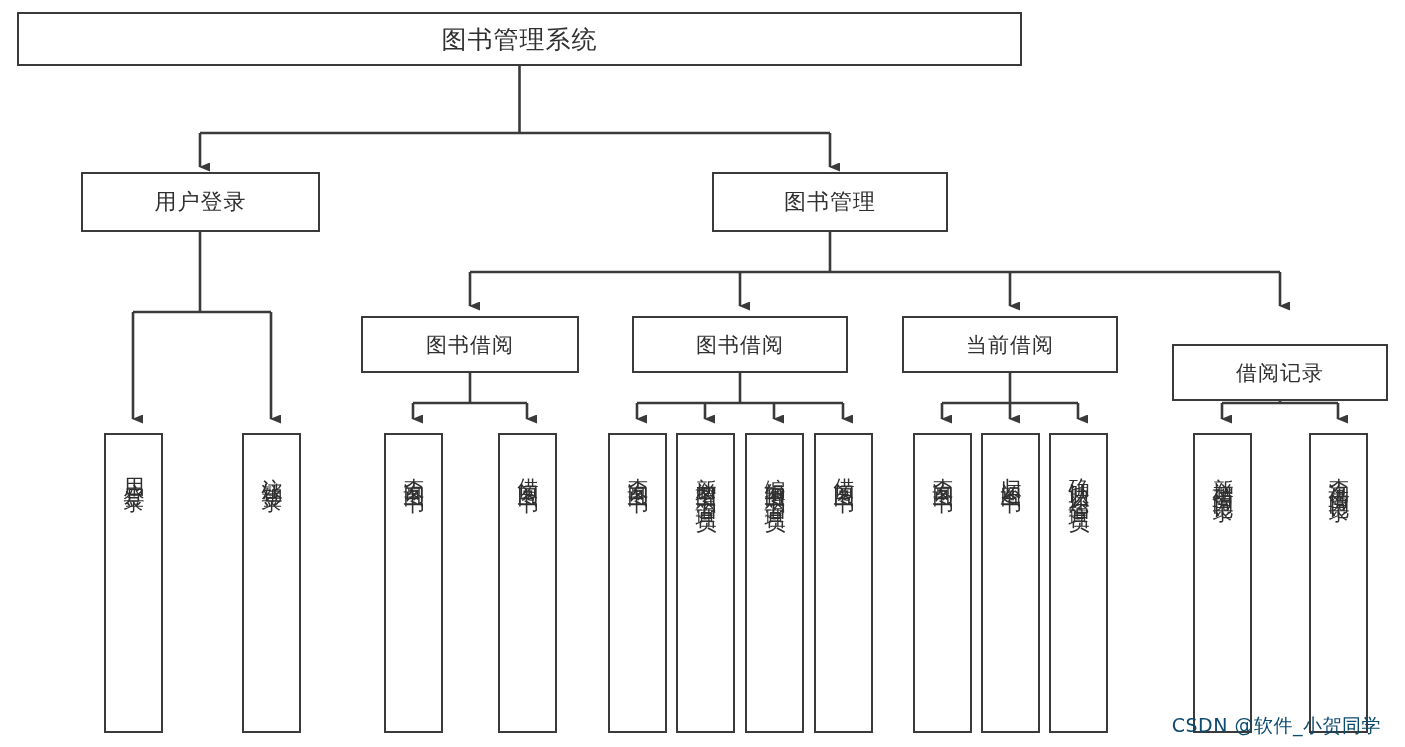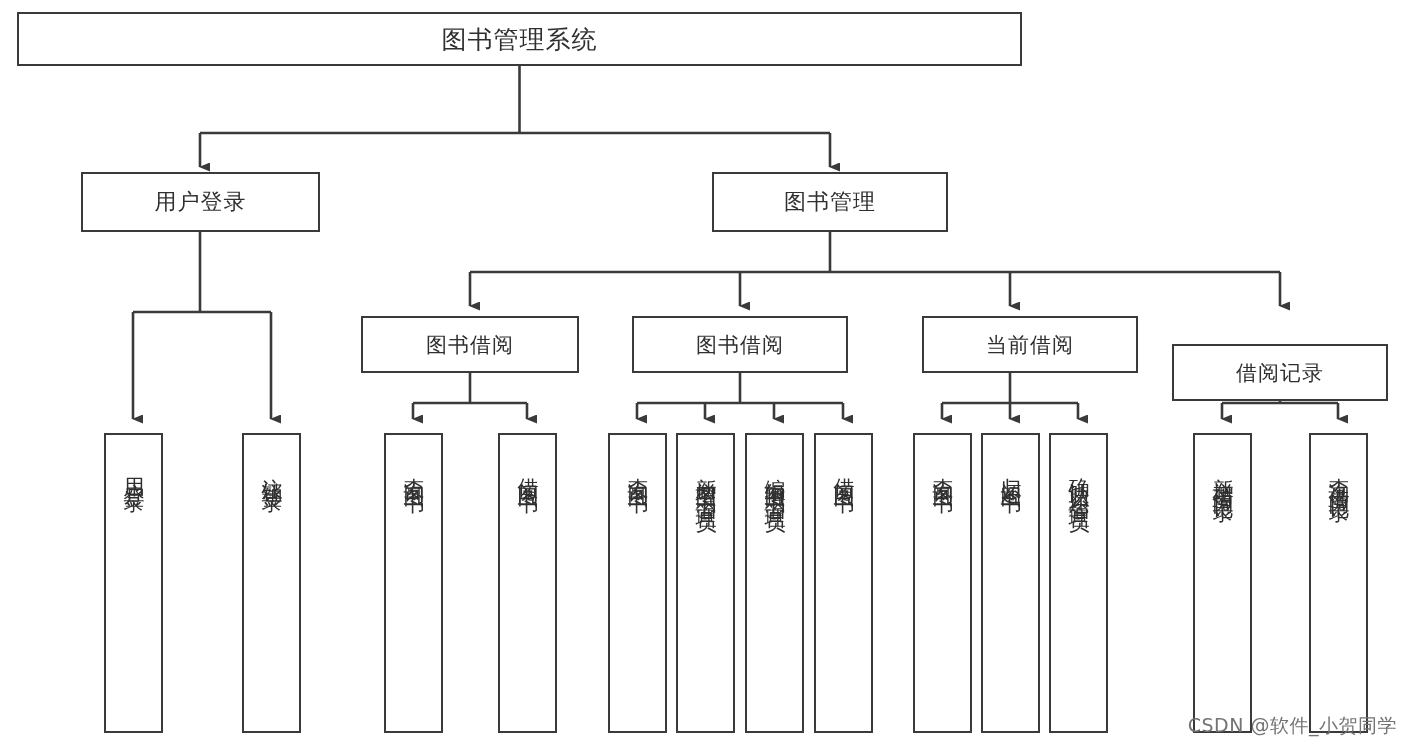--- a/index.html
+++ b/index.html
@@ -55,24 +55,24 @@
   }
   .vtext {
     writing-mode: vertical-rl;
     text-orientation: upright;
     letter-spacing: 5px;
     line-height: 1;
     white-space: nowrap;
   }
   .watermark {
     position: absolute;
-    right: 8px;
+    right: 24px;
     bottom: 8px;
     font-size: 19px;
-    color: #737373;
+    color: #0c4a6e;
     letter-spacing: 0.5px;
     z-index: 5;
     white-space: nowrap;
   }
 </style>
 </head>
 <body>
 
 <div id="canvas">
 
@@ -141,21 +141,21 @@
   </div>
 
   <div class="node node-l2" style="left:361px; top:316px; width:218px; height:57px;">
     <span>图书借阅</span>
   </div>
 
   <div class="node node-l2" style="left:632px; top:316px; width:216px; height:57px;">
     <span>图书借阅</span>
   </div>
 
-  <div class="node node-l2" style="left:902px; top:316px; width:216px; height:57px;margin-left:20px;">
+  <div class="node node-l2" style="left:902px; top:316px; width:216px; height:57px;">
     <span>当前借阅</span>
   </div>
 
   <div class="node node-l2" style="left:1172px; top:316px; width:216px; height:57px;margin-top:28px;">
     <span>借阅记录</span>
   </div>
 
   <div class="node node-leaf" style="left:104px; top:433px; width:59px; height:300px;">
     <span class="vtext">用户登录</span>
   </div>

